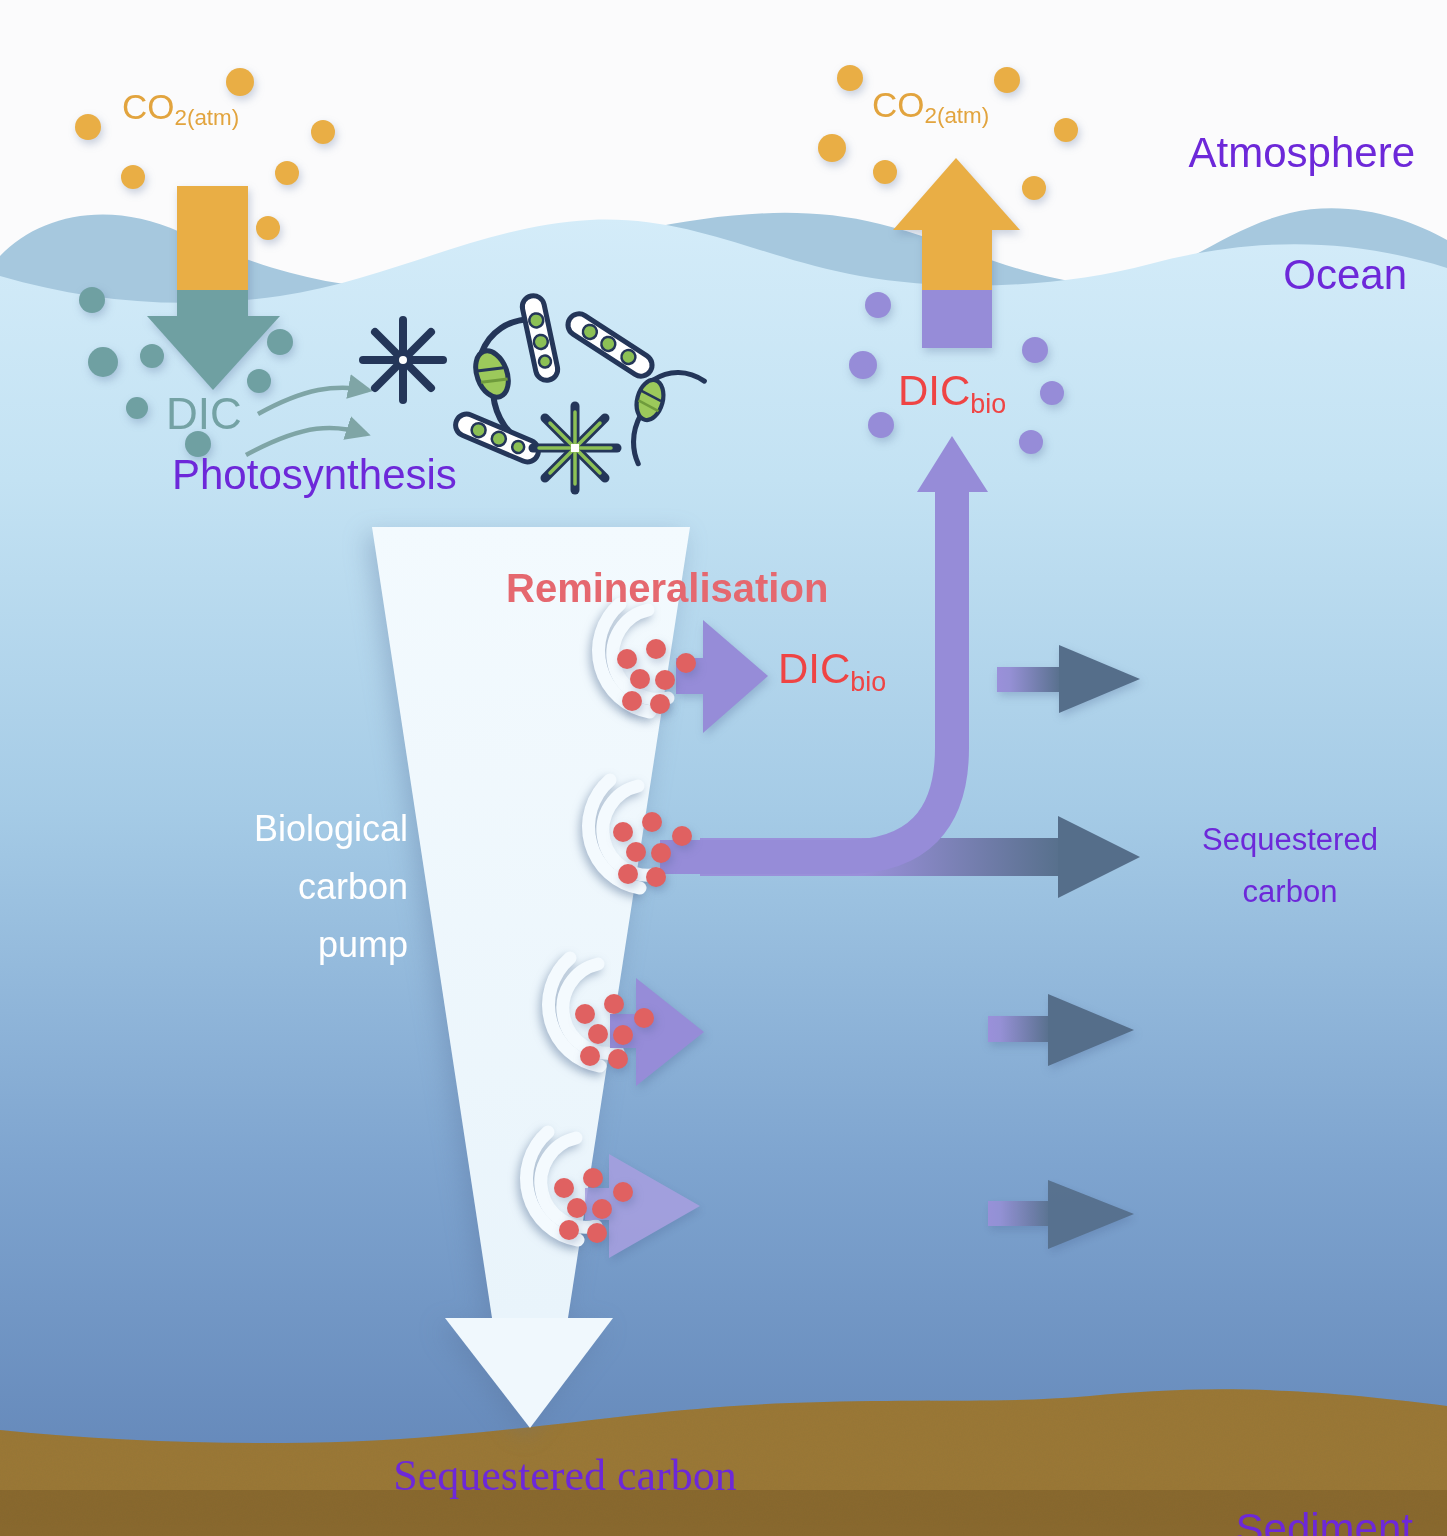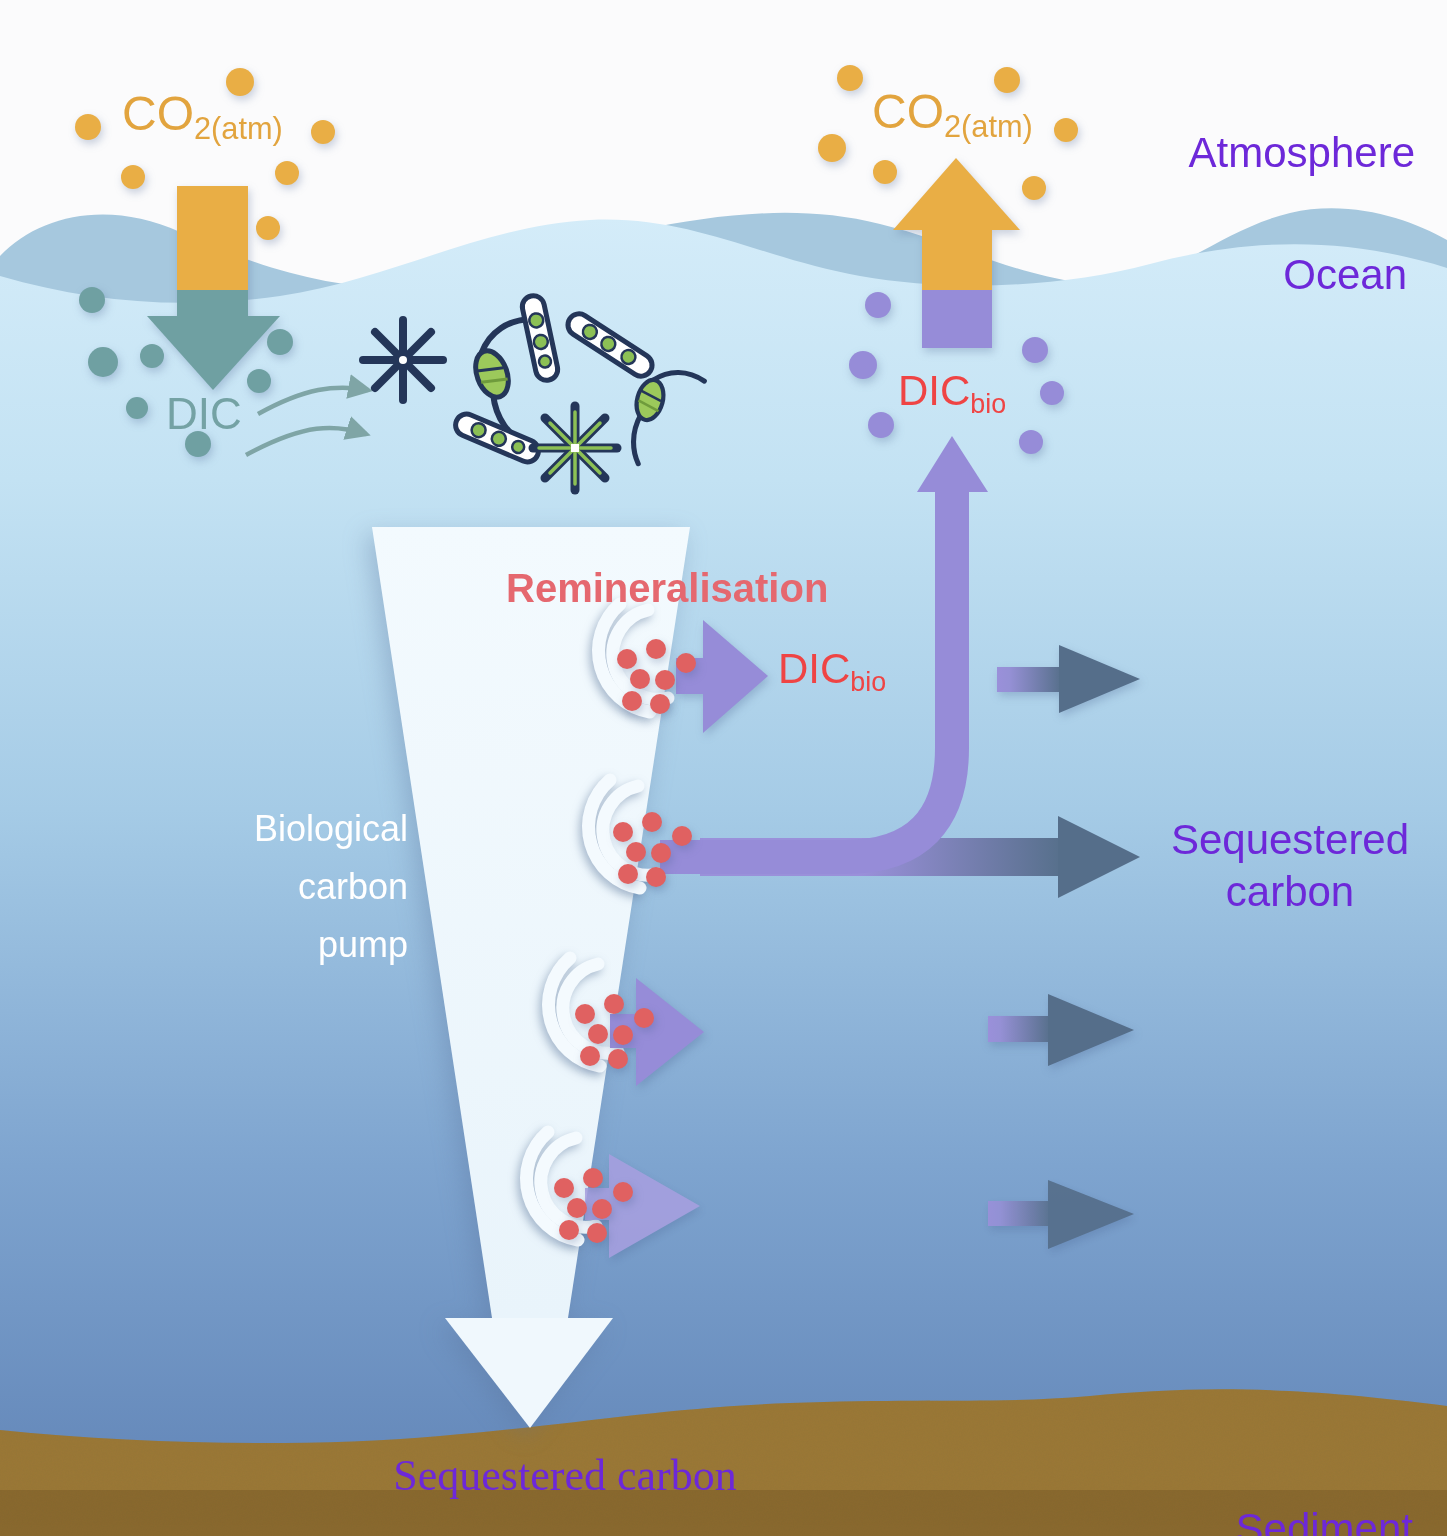--- a/index.html
+++ b/index.html
@@ -1,28 +1,28 @@
 <!DOCTYPE html>
 <html><head>
 <meta charset="utf-8">
 <style>
   html,body{margin:0;padding:0;background:#e8e8e8;}
   #scene{position:relative;width:1447px;height:1536px;overflow:hidden;
          font-family:"Liberation Sans","DejaVu Sans",sans-serif;background:#FBFBFC;}
   #scene svg{position:absolute;left:0;top:0;}
   .lbl{position:absolute;color:#6d28d9;white-space:nowrap;line-height:1.1;}
   .sub{font-size:0.64em;vertical-align:-0.28em;}
-  .co2{font-size:48px;color:#E2A43E;font-weight:400;}
+  .co2{font-size:35px;color:#E2A43E;font-weight:400;}
   .zone{font-size:42px;}
   .dic{font-size:44px;color:#74A2A4;}
   .photo{font-size:42px;}
   .dicbio{font-size:42px;color:#ef4444;}
   .remin{font-size:40px;color:#E5686F;}
   .pump{font-size:36px;color:#FFFFFF;text-align:right;line-height:58px;width:260px;}
-  .seqr{font-size:42px;text-align:center;line-height:52px;width:250px;}
+  .seqr{font-size:31px;text-align:center;line-height:52px;width:250px;}
   .seqb{font-size:44px;text-align:center;width:390px;}
   .funnel{filter:drop-shadow(-6px 8px 12px rgba(90,115,155,.35));}
   .notch{filter:drop-shadow(-3px 4px 4px rgba(100,125,160,.5));}
   .soft{filter:drop-shadow(2px 4px 4px rgba(70,95,140,.28));}
 </style>
 </head>
 <body>
 
 <div id="scene">
 
@@ -273,20 +273,21 @@
 
 <div class="lbl co2" style="left:122px;top:88px;"><span>CO</span><span class="sub">2(atm)</span></div>
 
 <div class="lbl co2" style="left:872px;top:86px;"><span>CO</span><span class="sub">2(atm)</span></div>
 
 <div class="lbl zone" style="right:32px;top:130px;">Atmosphere</div>
 <div class="lbl zone" style="right:40px;top:252px;">Ocean</div>
 <div class="lbl zone" style="right:34px;top:1462px;margin-top:44px;">Sediment</div>
 
 <div class="lbl dic" style="left:166px;top:390px;">DIC</div>
+<div class="lbl photo" style="left:172px;top:452px;">Photosynthesis</div>
 
 <div class="lbl dicbio" style="left:898px;top:368px;"><span>DIC</span><span class="sub">bio</span></div>
 
 <div class="lbl remin" style="left:506px;top:566px;font-weight:bold;">Remineralisation</div>
 
 <div class="lbl dicbio" style="left:778px;top:646px;"><span>DIC</span><span class="sub">bio</span></div>
 
 <div class="lbl pump" style="left:148px;top:800px;">
   <div>Biological</div>
   <div>carbon</div>

